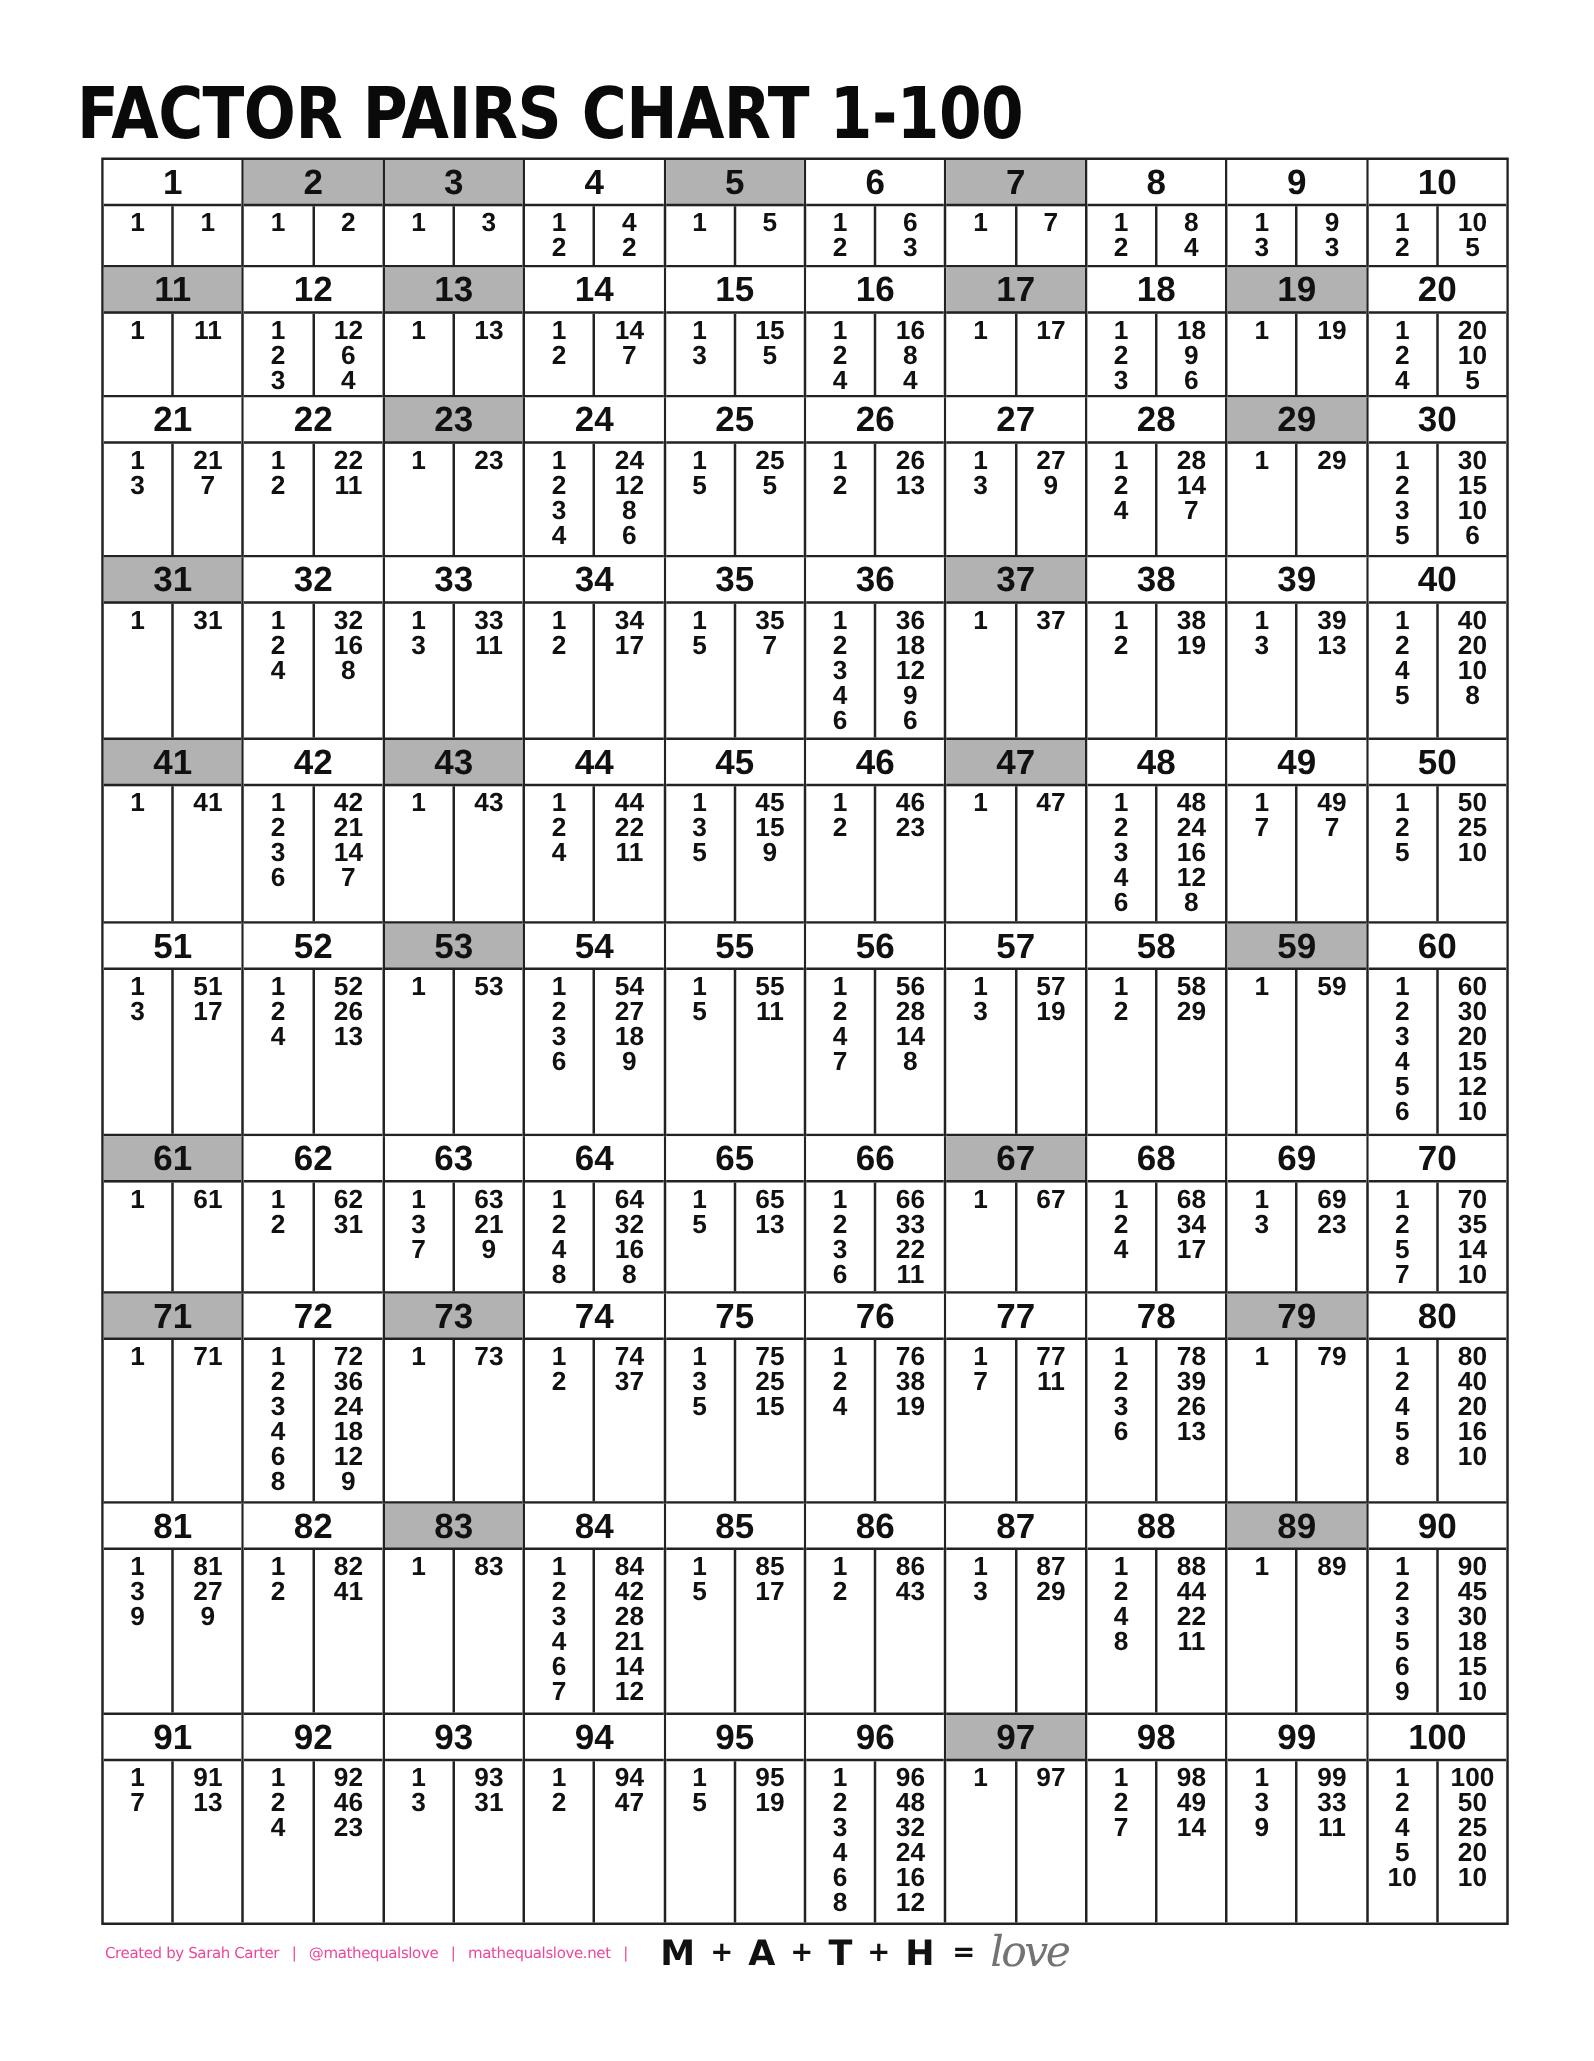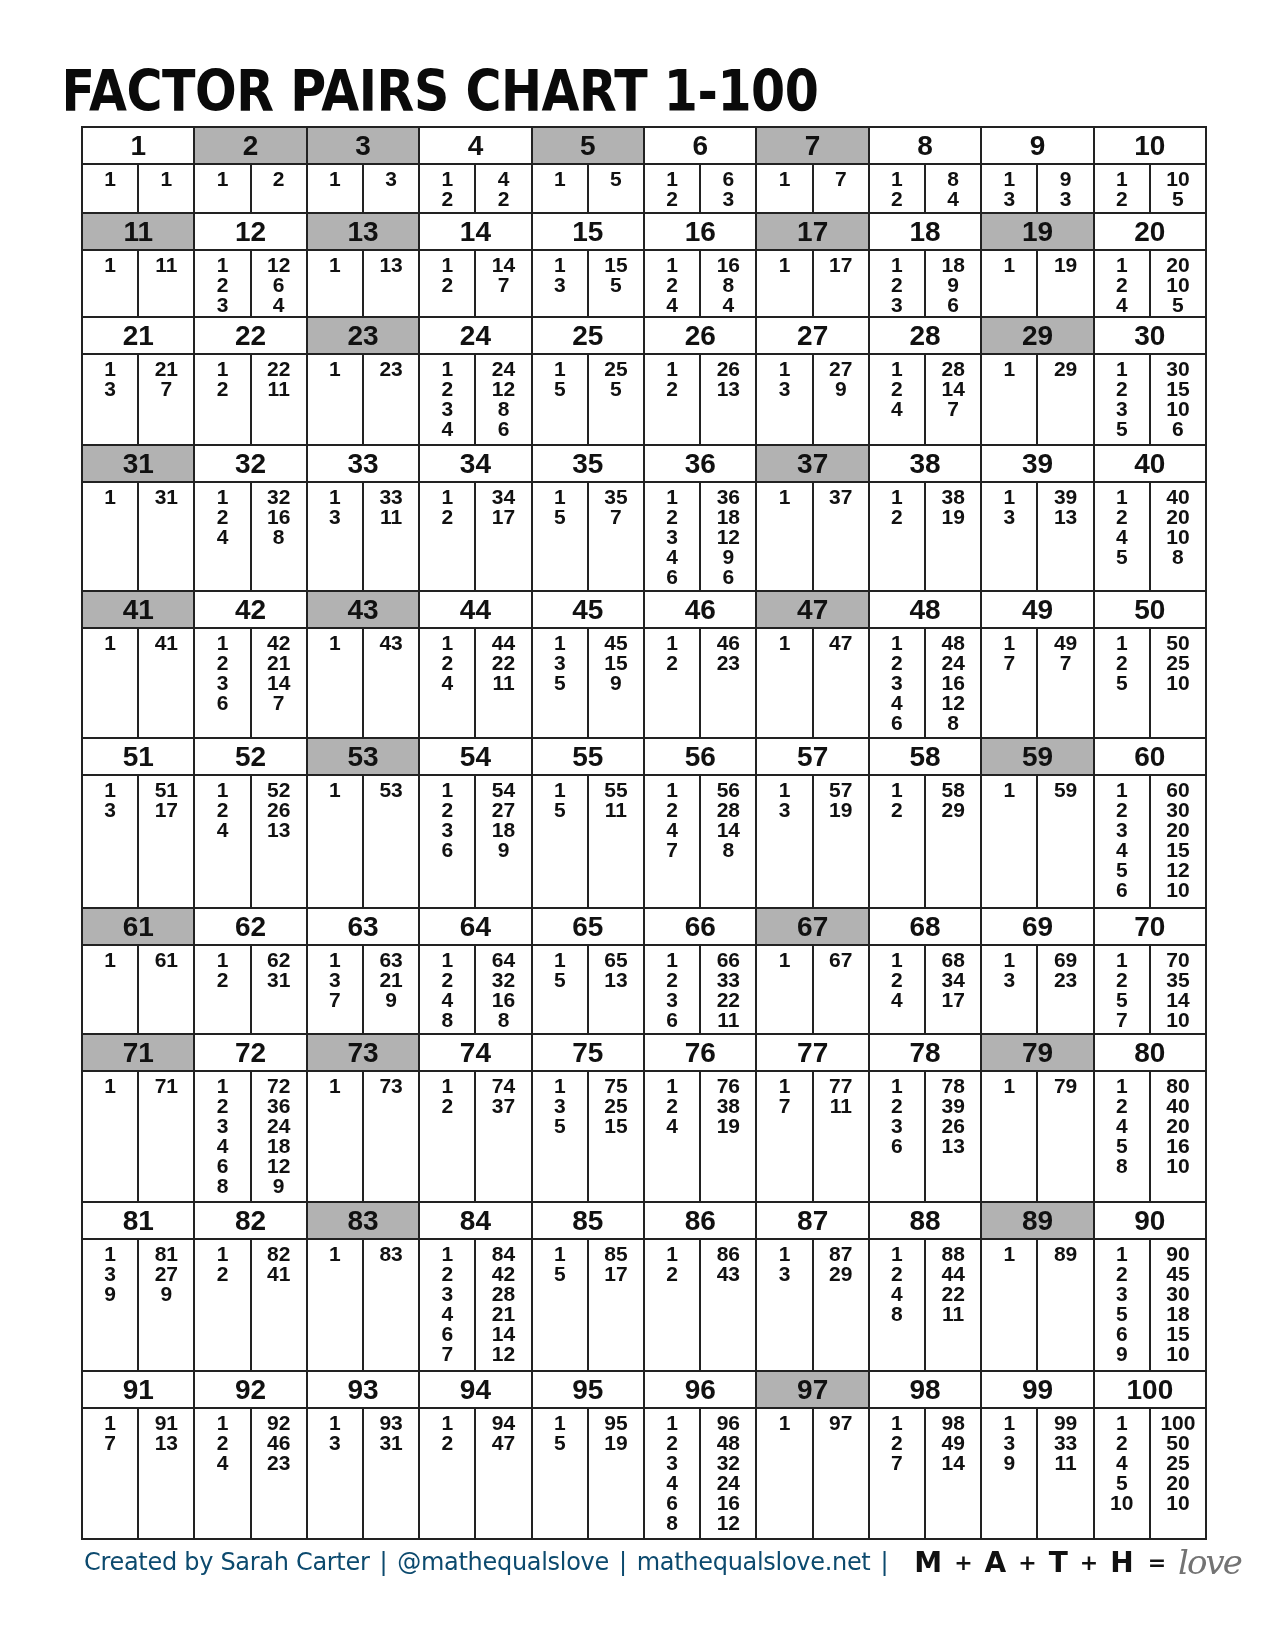--- a/index.html
+++ b/index.html
@@ -31,21 +31,21 @@
   .col {
     flex: 1 1 0; box-sizing: border-box; display: flex; flex-direction: column;
     align-items: center; padding-top: 4px;
     font-weight: bold; font-size: 21px; line-height: 20px;
   }
   .col.left { border-right: 2px solid #222; }
   .footer {
     position: absolute; left: 84px; top: 1545px; height: 34px; width: 1130px;
     display: flex; align-items: center; white-space: nowrap;
   }
-  .credit { font-family: "DejaVu Sans", sans-serif; font-size: 24px; color: #0c4a6e; letter-spacing: -0.3px; }
+  .credit { font-family: "DejaVu Sans", sans-serif; font-size: 12px; color: #ec4899; letter-spacing: -0.3px; }
   .credit .sep { padding: 0 10px; }
   .motto { display: flex; align-items: center; margin-left: 14px; font-family: "DejaVu Sans", sans-serif; font-weight: bold; font-size: 28px; color: #111; }
   .motto .letter { padding: 0 2px; }
   .motto .plus { font-size: 22px; padding: 0 10px; }
   .motto .eq { font-size: 22px; padding: 0 12px; }
   .motto .love { font-family: "DejaVu Serif", serif; font-style: italic; font-weight: normal; font-size: 34px; color: #737373; letter-spacing: -2px; }
 </style>
 </head>
 <body>
 

